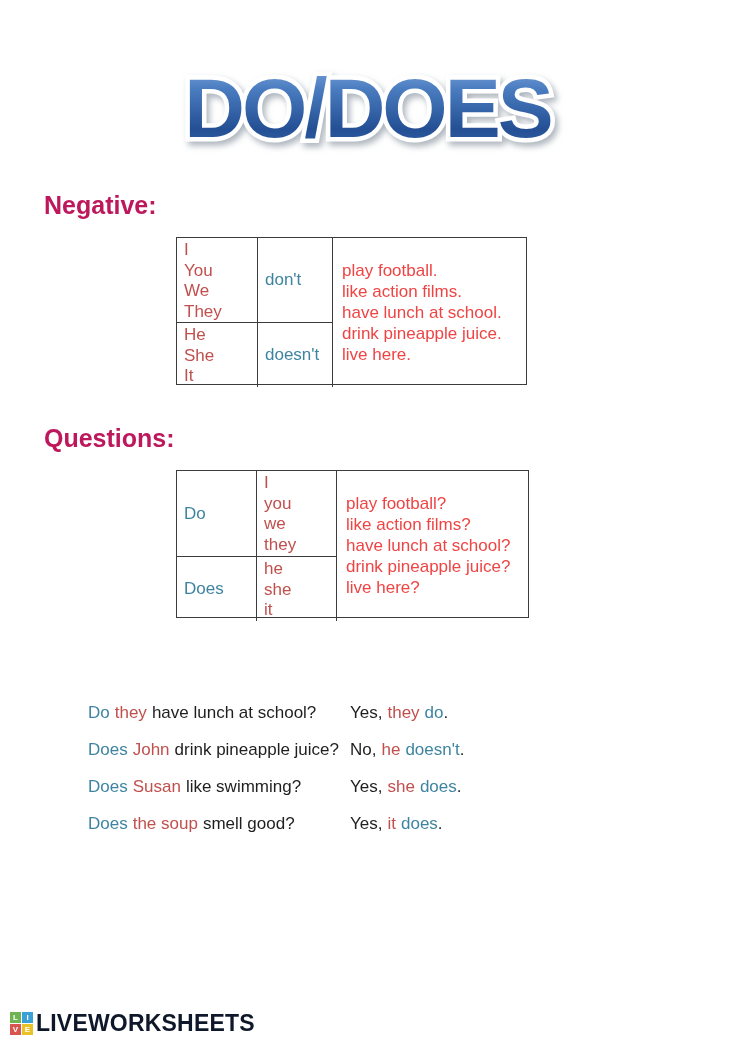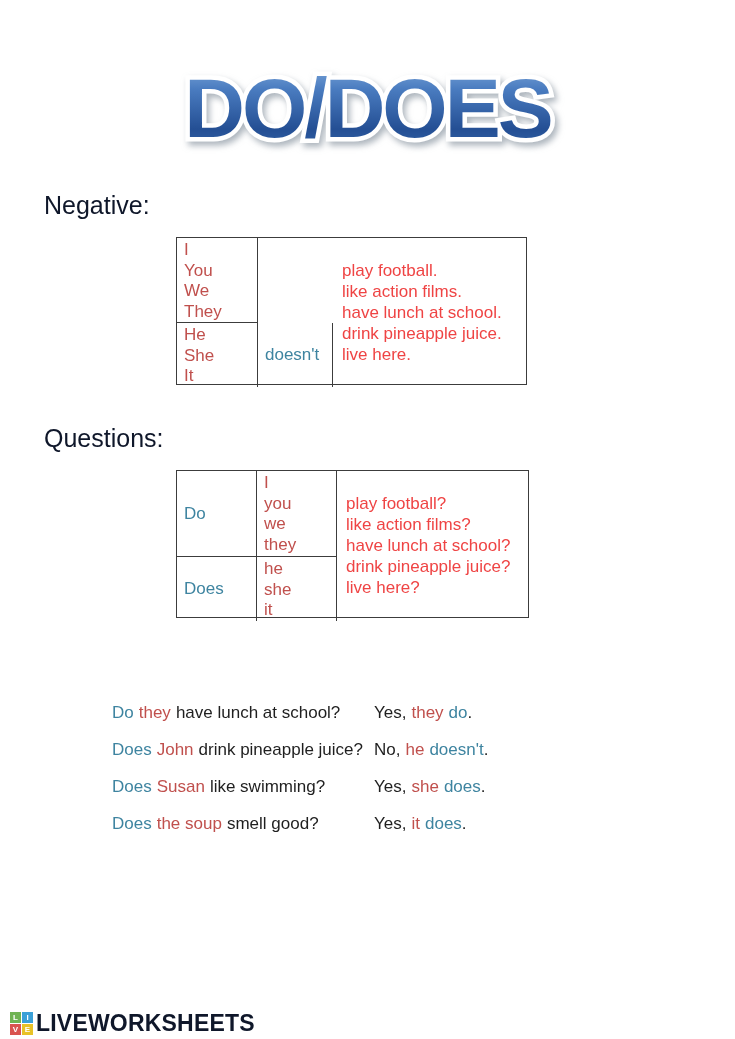--- a/index.html
+++ b/index.html
@@ -47,22 +47,22 @@
     -webkit-background-clip: text;
     background-clip: text;
     color: transparent;
   }
 
   
   .heading {
     position: absolute;
     left: 44px;
     font-size: 25px;
-    font-weight: normal;
-    color: #0f172a;
+    font-weight: bold;
+    color: #be185d;
     line-height: 28px;
   }
   .h-negative { top: 191px; }
   .h-questions { top: 424px; }
   .h-short { top: 657px; }
 
   
   .gtable {
     position: absolute;
     display: grid;
@@ -102,21 +102,21 @@
     display: flex;
     align-items: center;
     padding-left: 9px;
     white-space: pre-line;
     line-height: 21px;
     color: #ef4444;
   }
 
   
   .sa-block { position: absolute; left: 88px; top: 703px; width: 600px; }
-  .sa-row { position: relative; height: 37px; font-size: 17px; margin-left: 24px; }
+  .sa-row { position: relative; height: 37px; font-size: 17px; }
   .sa-q { position: absolute; left: 0; top: 0; white-space: nowrap; }
   .sa-a { position: absolute; left: 262px; top: 0; white-space: nowrap; }
   .sa-q span + span, .sa-a span + span { margin-left: 5px; }
   .nosp { margin-left: 0 !important; }
   .dark { color: #1f1f1f; }
 
   
   .footer {
     position: absolute;
     left: 10px;
@@ -163,20 +163,21 @@
     <span class="title-layer title-front">DO/DOES</span>
   </div>
 
   <div class="heading h-negative">Negative:</div>
 
   <div class="gtable t-negative">
     <div class="cell lines red b-r b-b" style="grid-area:1/1;">I
 You
 We
 They</div>
+    <div class="cell vcenter teal b-r b-b" style="grid-area:1/2;">don't</div>
     <div class="cell lines red b-r" style="grid-area:2/1;">He
 She
 It</div>
     <div class="cell vcenter teal b-r" style="grid-area:2/2;">doesn't</div>
     <div class="cell phrases span-rows">play football.
 like action films.
 have lunch at school.
 drink pineapple juice.
 live here.</div>
   </div>

